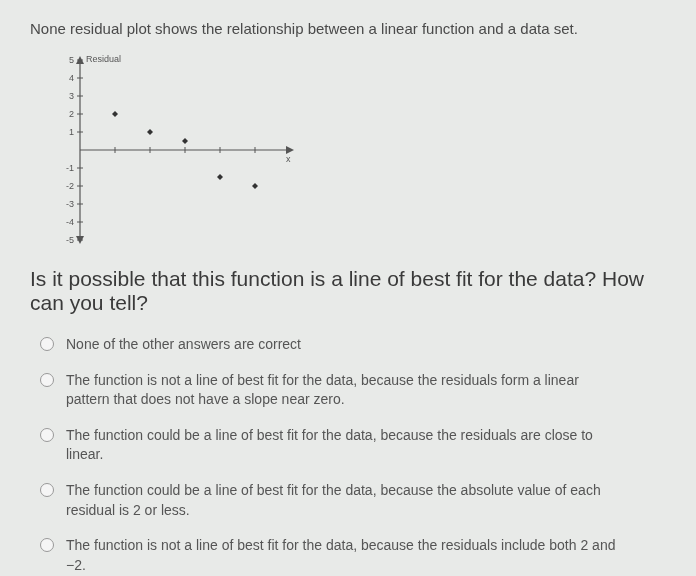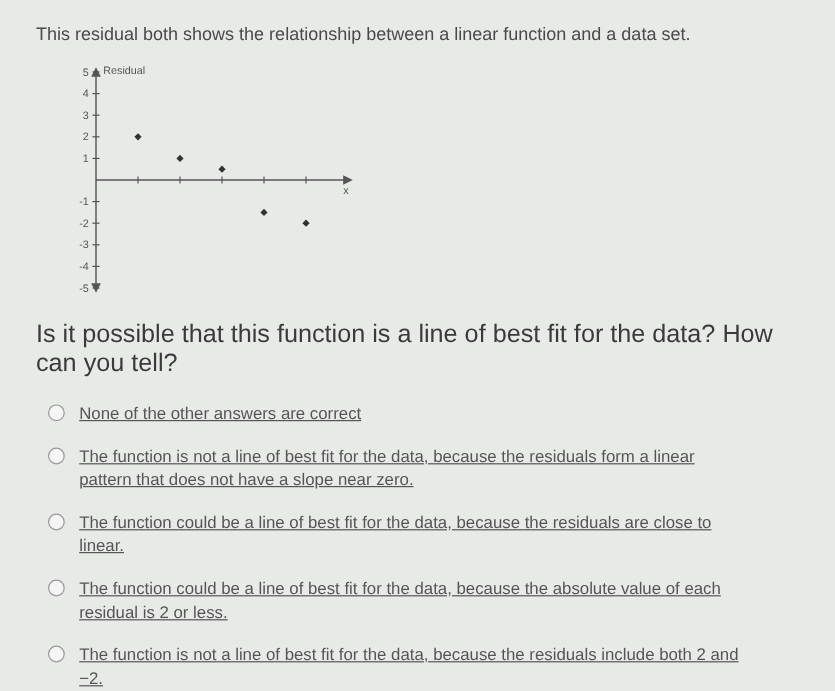--- a/index.html
+++ b/index.html
@@ -43,28 +43,27 @@
       margin-right: 12px;
       margin-top: 2px;
       flex-shrink: 0;
       background: #f5f5f5;
     }
     .option-text {
       font-size: 14px;
       color: #555;
       line-height: 1.4;
       max-width: 560px;
-      text-decoration: underline;
     }
     svg { display: block; }
   </style>
 </head>
 <body>
 
-<div class="intro-text">This residual both shows the relationship between a linear function and a data set.</div>
+<div class="intro-text">None residual plot shows the relationship between a linear function and a data set.</div>
 
 <div class="chart-container">
   <svg id="chart" width="260" height="210">
       <line x1="30" y1="15" x2="30" y2="195" stroke="#555" stroke-width="1.2"></line>
       <line x1="30" y1="105" x2="240" y2="105" stroke="#555" stroke-width="1.2"></line>
       <polygon points="30,11 26,19 34,19" fill="#555"></polygon>
       <polygon points="30,199 26,191 34,191" fill="#555"></polygon>
       <polygon points="244,105 236,101 236,109" fill="#555"></polygon>
       <line x1="27" y1="195" x2="33" y2="195" stroke="#555"></line>
       <text x="24" y="198" text-anchor="end" font-size="9" fill="#555">-5</text>

